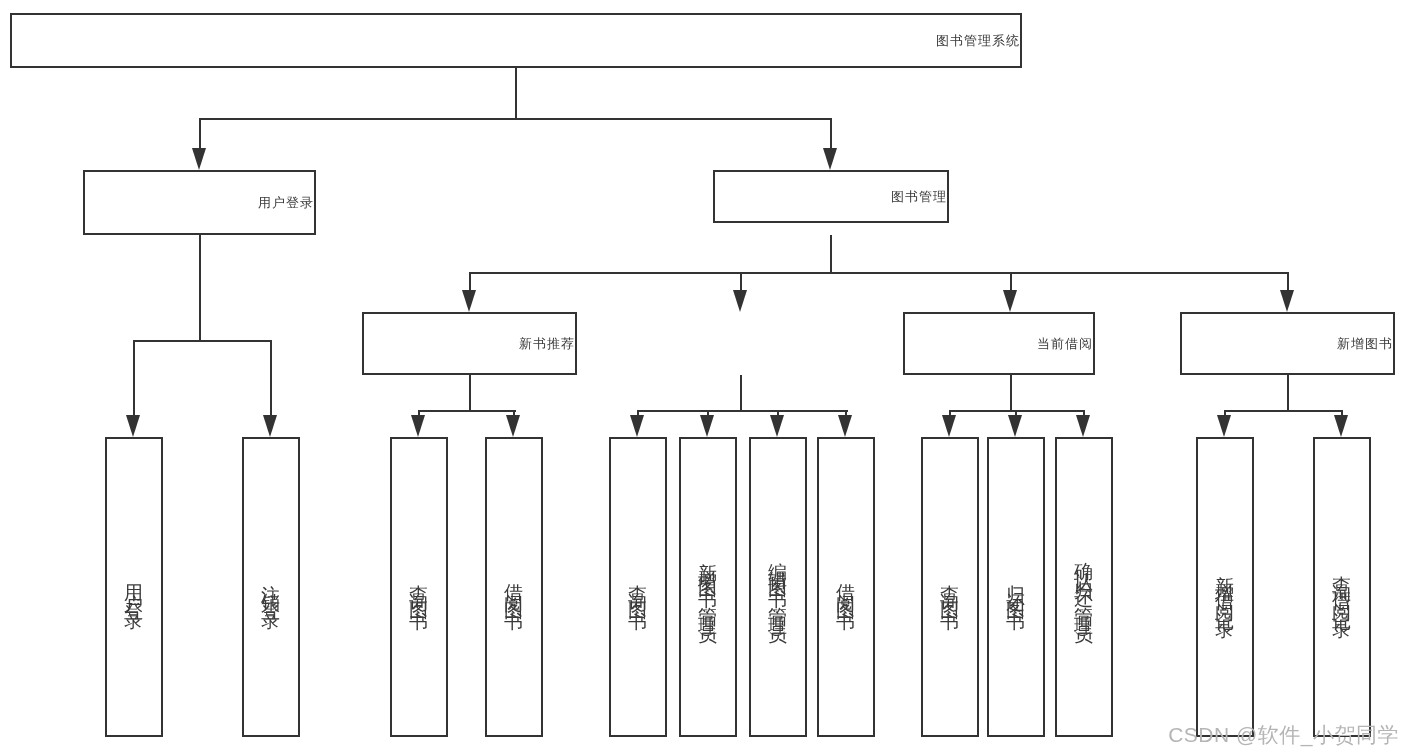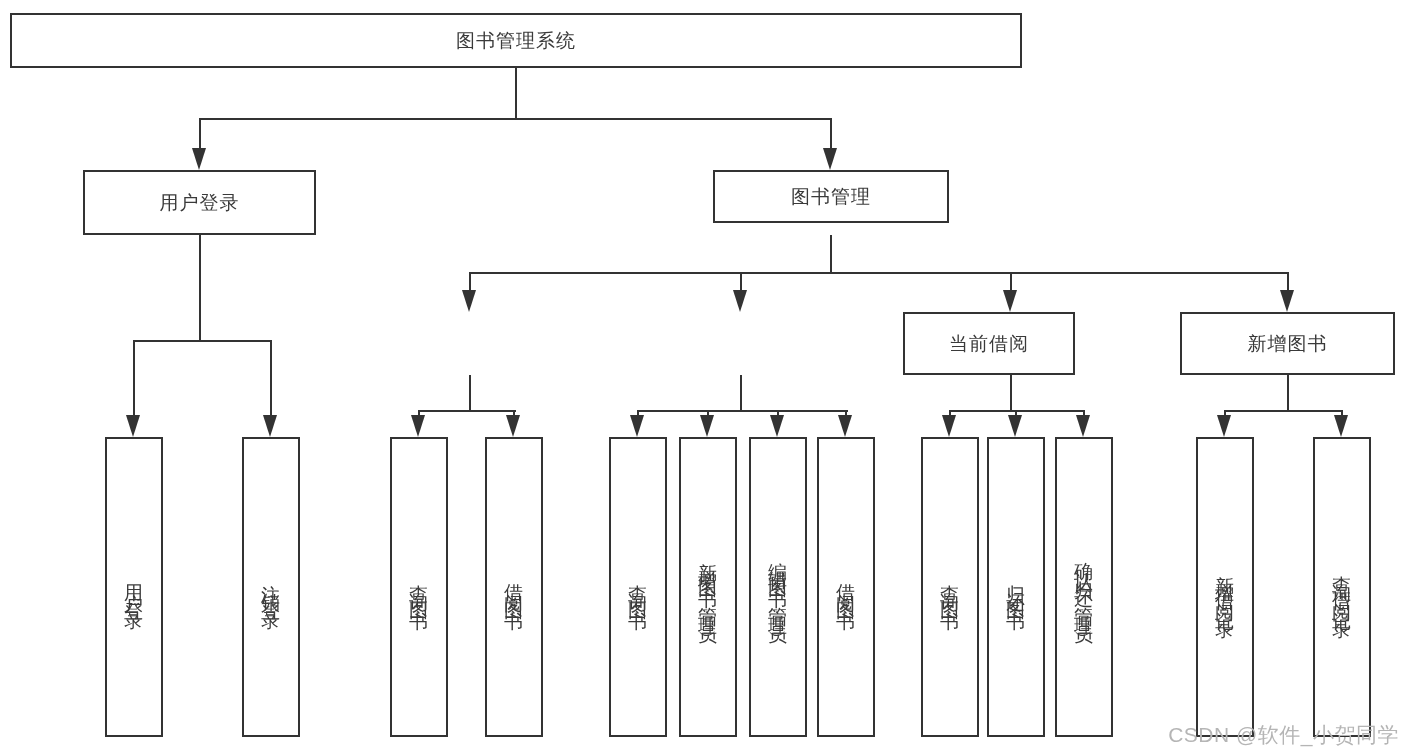--- a/index.html
+++ b/index.html
@@ -15,23 +15,23 @@
     background: #ffffff;
     overflow: hidden;
   }
   .node {
     position: absolute;
     box-sizing: border-box;
     border: 2px solid #333333;
     background: #ffffff;
     display: flex;
     align-items: center;
-    justify-content: center;
+    justify-content: flex-end;
     color: #3a3a3a;
-    font-size: 19px;
+    font-size: 13px;
     letter-spacing: 1px;
   }
   .vnode {
     position: absolute;
     box-sizing: border-box;
     border: 2px solid #333333;
     background: #ffffff;
     display: flex;
     align-items: center;
     justify-content: center;
@@ -101,21 +101,24 @@
   <div class="line" style="left:469px; top:272px; width:820px; height:2px;"></div>
   <div class="line" style="left:469px; top:272px; width:2px; height:20px;"></div>
   <div class="arrow" style="left:462px; top:290px;"></div>
   <div class="line" style="left:740px; top:272px; width:2px; height:20px;"></div>
   <div class="arrow" style="left:733px; top:290px;"></div>
   <div class="line" style="left:1010px; top:272px; width:2px; height:20px;"></div>
   <div class="arrow" style="left:1003px; top:290px;"></div>
   <div class="line" style="left:1287px; top:272px; width:2px; height:20px;"></div>
   <div class="arrow" style="left:1280px; top:290px;"></div>
 
-  <div class="node" style="left:903px; top:312px; width:172px; height:63px;font-family:Liberation Mono, monospace;">
+  <div class="node" style="left:362px; top:312px; width:215px; height:63px;">
+    <span>新书推荐</span>
+  </div>
+  <div class="node" style="left:903px; top:312px; width:192px; height:63px;font-family:Liberation Mono, monospace;">
     <span>当前借阅</span>
   </div>
   <div class="node" style="left:1180px; top:312px; width:215px; height:63px;">
     <span>新增图书</span>
   </div>
 
   <div class="line" style="left:469px; top:375px; width:2px; height:37px;"></div>
   <div class="line" style="left:418px; top:410px; width:98px; height:2px;"></div>
   <div class="line" style="left:418px; top:410px; width:2px; height:8px;"></div>
   <div class="arrow" style="left:411px; top:415px;"></div>

